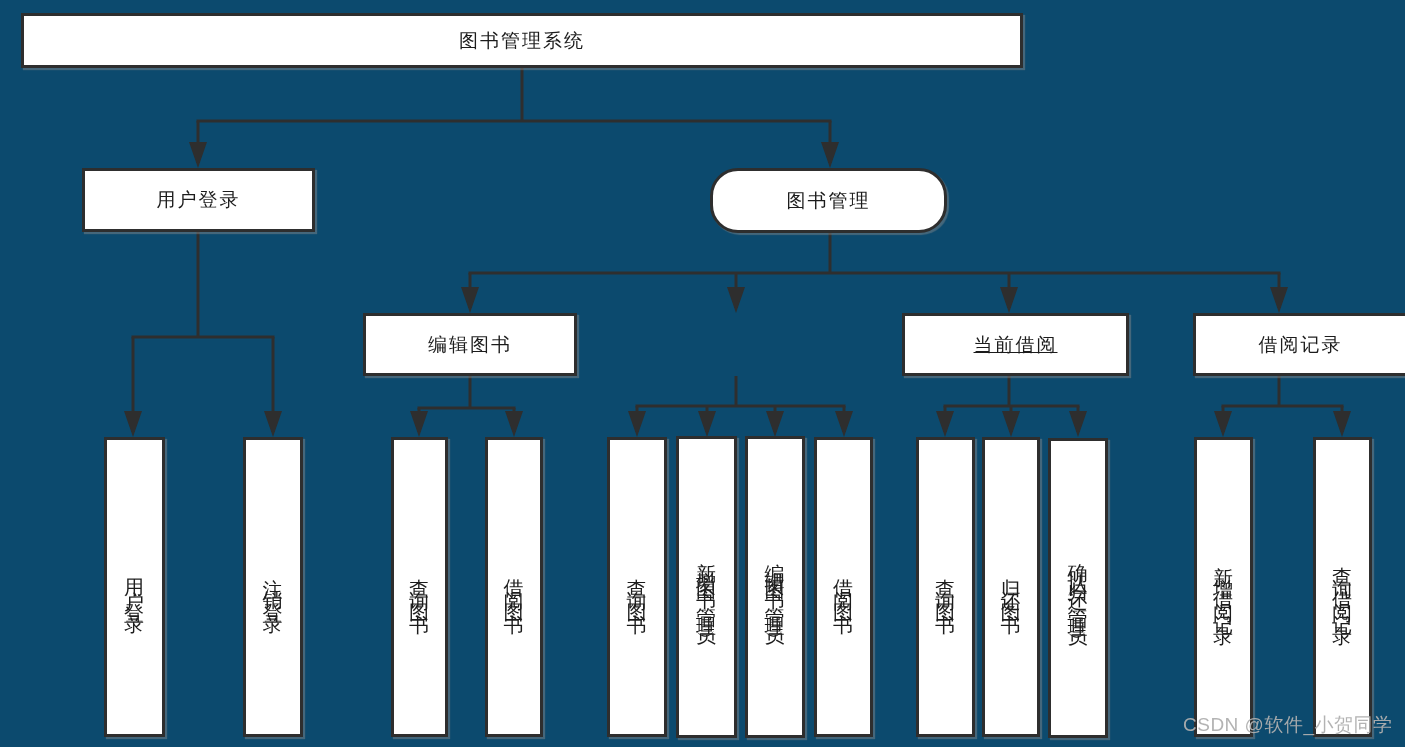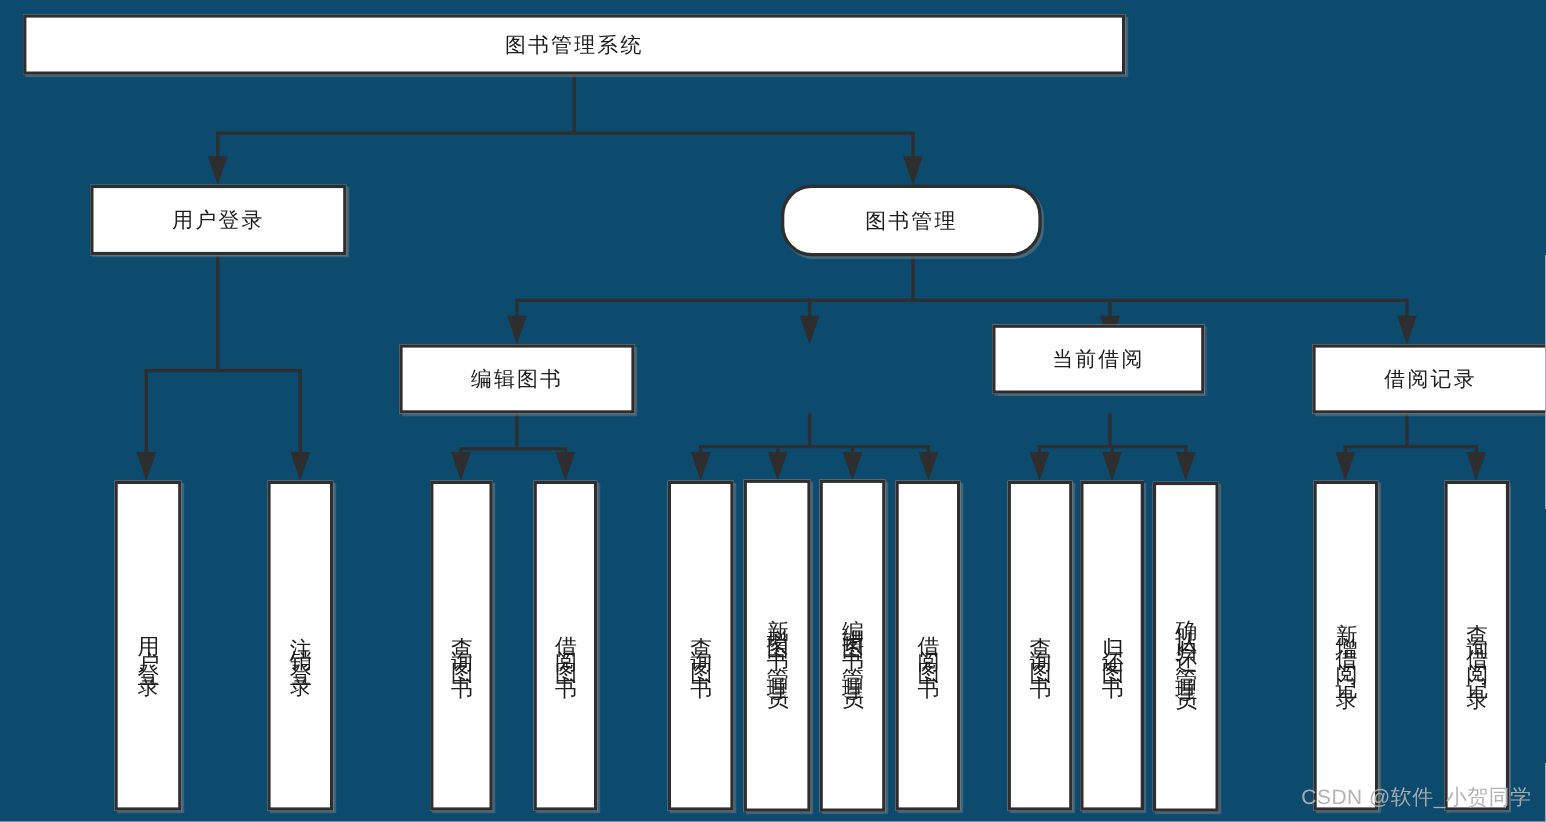--- a/index.html
+++ b/index.html
@@ -136,21 +136,21 @@
   <div class="box" style="left:82px; top:168px; width:233px; height:64px;">
     <span class="hlabel">用户登录</span>
   </div>
   <div class="box" style="left:710px; top:168px; width:237px; height:65px;border-radius:28px;">
     <span class="hlabel">图书管理</span>
   </div>
 
   <div class="box" style="left:363px; top:313px; width:214px; height:63px;">
     <span class="hlabel">编辑图书</span>
   </div>
-  <div class="box" style="left:902px; top:295px; width:193px; height:63px;">
+  <div class="box" style="left:902px; top:313px; width:227px; height:63px;text-decoration:underline;">
     <span class="hlabel">当前借阅</span>
   </div>
   <div class="box" style="left:1193px; top:313px; width:215px; height:63px;">
     <span class="hlabel">借阅记录</span>
   </div>
 
   <div class="box" style="left:104px; top:437px; width:61px; height:300px;">
     <span class="vlabel ls-short">用户登录</span>
   </div>
   <div class="box" style="left:243px; top:437px; width:60px; height:300px;">

